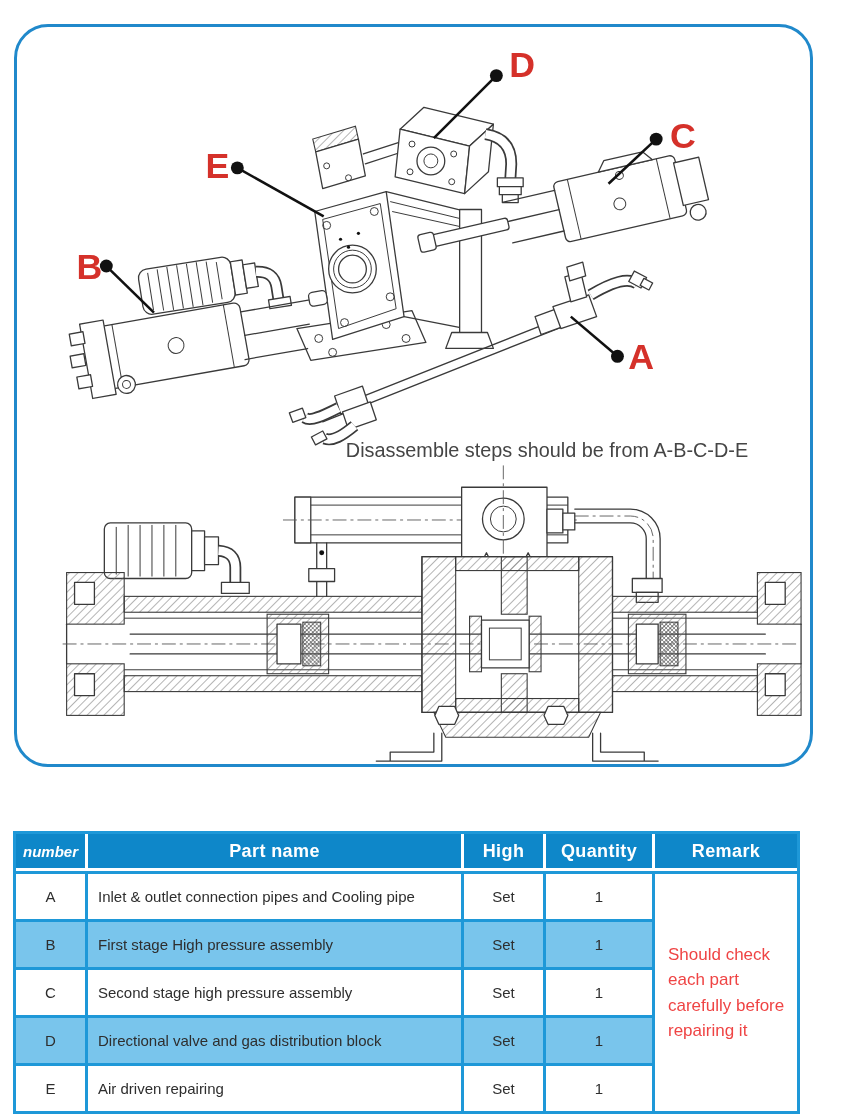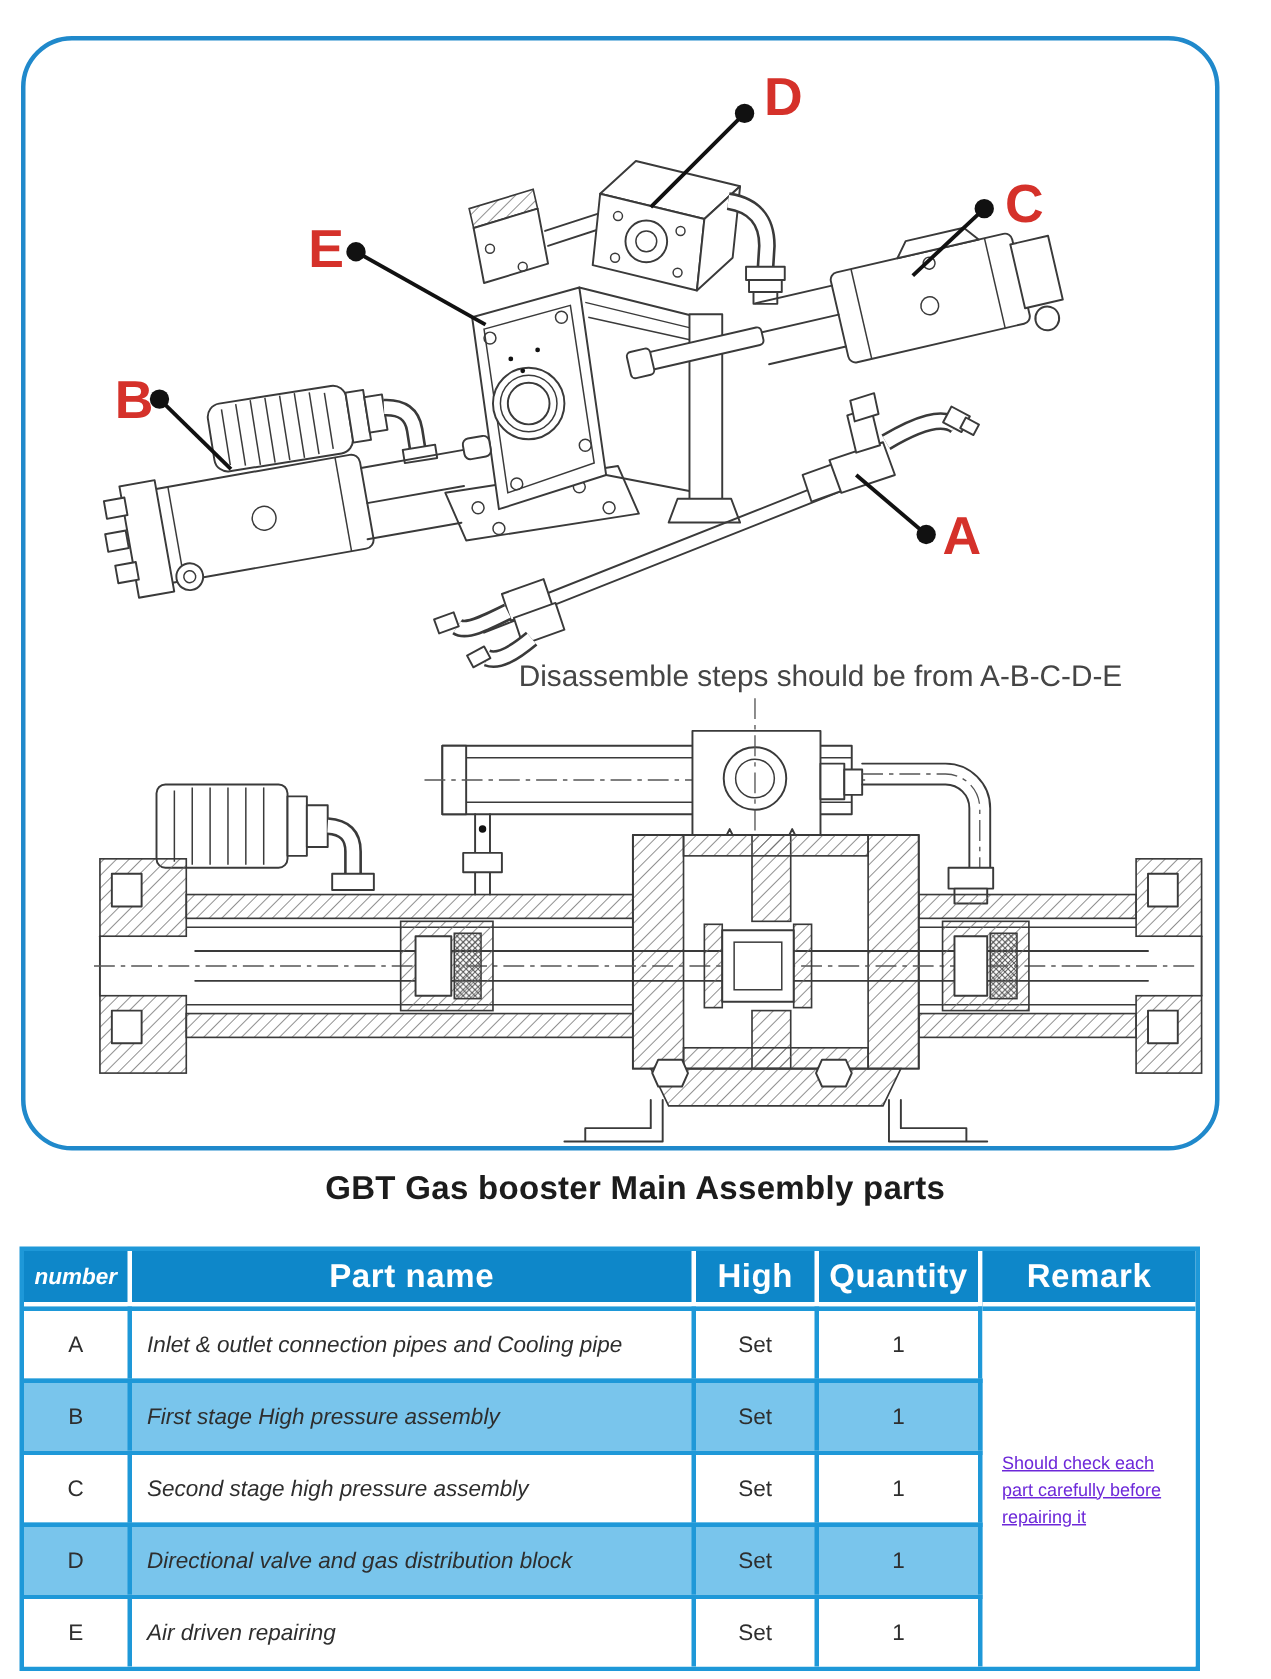--- a/index.html
+++ b/index.html
@@ -6,31 +6,31 @@
   .page{position:relative;width:847px;height:1119px;background:#fff;overflow:hidden;
         font-family:"Liberation Sans", sans-serif;}
   .diagram-box{position:absolute;left:14px;top:24px;width:799px;height:743px;
         border:3px solid #2089cb;border-radius:34px;box-sizing:border-box;background:#fff;}
   .diagram-box svg{position:absolute;left:0;top:0;width:100%;height:100%;}
   .page-title{position:absolute;left:0;top:779px;width:100%;margin:0;text-align:center;
         font-size:22px;font-weight:bold;color:#1c1c1c;letter-spacing:.2px;}
   
   table.parts{position:absolute;left:13px;top:831px;width:787px;table-layout:fixed;
         border-collapse:separate;border-spacing:0;border:3px solid #1e98d8;background:#fff;}
-  table.parts th{background:#0e87c9;color:#fff;font-weight:bold;font-size:22px;height:34px;
+  table.parts th{background:#0e87c9;color:#fff;font-weight:bold;font-size:18px;height:34px;
         border-right:3px solid #ffffff;border-bottom:3px solid #ffffff;padding:0;letter-spacing:.4px;}
   table.parts th.h-number{font-size:15px;letter-spacing:0;font-style:italic;}
   table.parts th:last-child{border-right:none;text-align:center;}
   table.parts td{border-top:3px solid #1e98d8;border-right:3px solid #1e98d8;
         font-size:15px;color:#2e2e2e;height:45px;padding:0;background:#fff;}
   table.parts tr.alt td{background:#79c5ec;}
   table.parts td.c-num,table.parts td.c-unit,table.parts td.c-qty{text-align:center;}
-  table.parts td.c-part{text-align:left;padding-left:10px;padding-right:2px;font-style:italic;}
+  table.parts td.c-part{text-align:left;padding-left:10px;padding-right:2px;}
   table.parts td.c-remark{border-right:none;background:#fff;vertical-align:middle;}
-  .remark-text{color:#6d28d9;font-size:12px;line-height:1.5;padding:0 10px 0 13px;text-align:left;text-decoration:underline;}
+  .remark-text{color:#ef4444;font-size:17px;line-height:1.5;padding:0 10px 0 13px;text-align:left;}
   
   .ln{fill:none;stroke:#3a3a3a;stroke-width:1.3;stroke-linejoin:round;stroke-linecap:round;}
   .lnt{fill:none;stroke:#3a3a3a;stroke-width:1;}
   .wh{fill:#ffffff;stroke:#3a3a3a;stroke-width:1.3;stroke-linejoin:round;}
   .blk{fill:#111;stroke:none;}
   .hat{fill:url(#hatch);stroke:#3a3a3a;stroke-width:1.1;}
   .xhat{fill:url(#xhatch);stroke:#3a3a3a;stroke-width:1;}
   .cl{fill:none;stroke:#555;stroke-width:.9;stroke-dasharray:14 4 3 4;}
   .tube-o{fill:none;stroke:#3a3a3a;stroke-width:12;}
   .tube-i{fill:none;stroke:#ffffff;stroke-width:8.5;}
@@ -296,21 +296,20 @@
 
         <polygon class="wh" points="425,685 441,685 445,694 441,703 425,703 421,694"></polygon>
         <polygon class="wh" points="535,685 551,685 555,694 551,703 535,703 531,694"></polygon>
 
         <path class="ln" d="M428,712 v28 h-52 v-9 h44 v-19 M376,740 h-14"></path>
         <path class="ln" d="M580,712 v28 h52 v-9 h-44 v-19 M632,740 h14"></path>
       </g>
     </svg>
   </div>
 
-  <h1 class="page-title">GBT Gas booster Main Assembly parts</h1>
 
   <table class="parts">
     <colgroup>
       <col style="width:72px">
         <col style="width:376px">
         <col style="width:82px">
       <col style="width:109px">
         <col style="width:142px">
     </colgroup>
     <thead>

